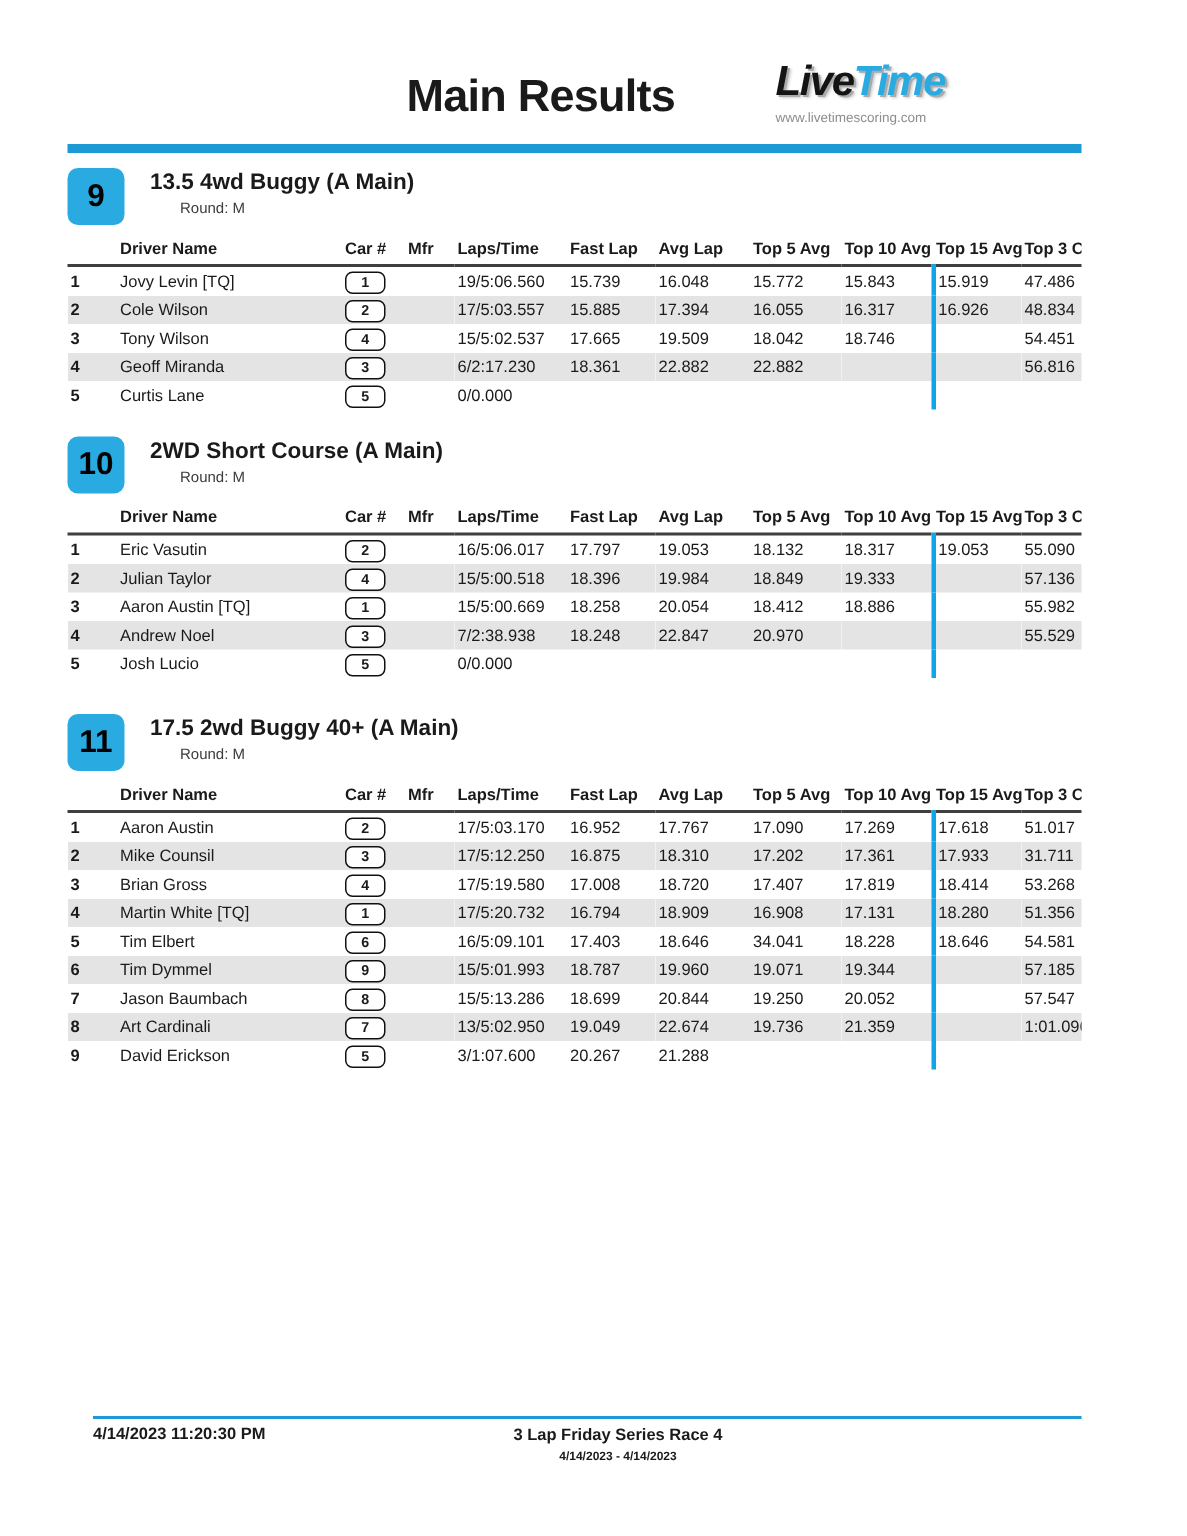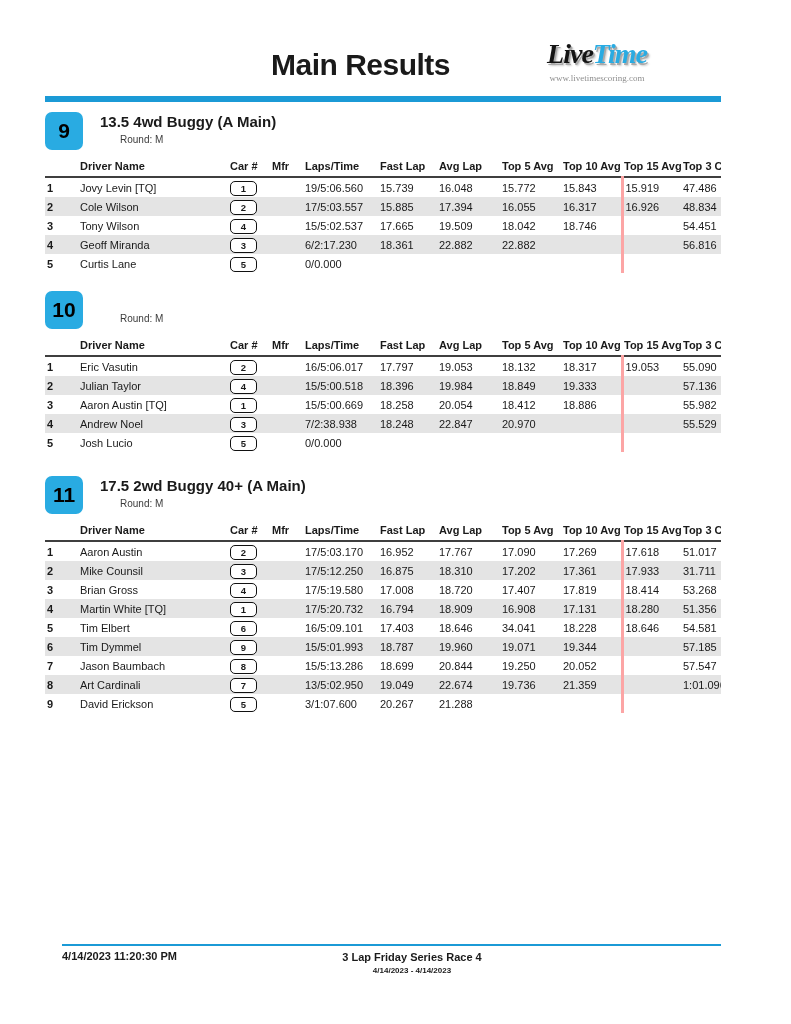--- a/index.html
+++ b/index.html
@@ -10,21 +10,21 @@
   html,body{margin:0;padding:0;background:#fff;}
   .page{
     width:721px;height:1024px;position:relative;background:#fff;overflow:hidden;
     font-family:"Liberation Sans",sans-serif;color:#1a1a1a;
   }
   
   .doc-title{
     position:absolute;top:48px;left:0;width:100%;text-align:center;
     font-size:30px;font-weight:bold;letter-spacing:-0.5px;
   }
-  .logo{position:absolute;top:40px;right:44px;width:160px;text-align:center;line-height:1;font-family:Liberation Serif, serif;}
+  .logo{position:absolute;top:40px;right:44px;width:160px;text-align:left;line-height:1;}
   .logo-text{
     font-size:28px;font-weight:bold;font-style:italic;letter-spacing:-1px;
     text-shadow:1.5px 1.5px 0 #aaa, 2.5px 2.5px 2px #ccc;
     white-space:nowrap;
   }
   .logo-live{color:#141414;}
   .logo-time{color:var(--badge-blue);}
   .logo-url{margin-top:6px;font-size:9px;color:#8e8e8e;}
   .top-bar{
     position:absolute;top:96px;left:45px;width:700px;height:6px;
@@ -46,21 +46,21 @@
     font-size:11px;
   }
   table.results th{
     text-align:left;font-weight:bold;padding:3px 2px 4px 2px;
     border-bottom:2px solid #3f3f3f;white-space:nowrap;
   }
   table.results td{
     padding:0 2px;height:19px;white-space:nowrap;overflow:hidden;
   }
   table.results tbody tr:nth-child(even){background:var(--stripe);}
-  table.results tbody td.c-top15{border-left:3px solid #fca5a5;}
+  table.results tbody td.c-top15{border-left:3px solid #0ea5e9;}
   td.c-pos{font-weight:bold;}
   .col-pos{width:33px;}  .col-driver{width:150px;} .col-car{width:42px;}
   .col-mfr{width:33px;}  .col-laps{width:75px;}   .col-fast{width:59px;}
   .col-avg{width:63px;}  .col-top5{width:61px;}   .col-top10{width:61px;}
   .col-top15{width:59px;}.col-top3{width:64px;}
   .car-badge{
     display:inline-block;min-width:21px;height:13px;line-height:13px;
     border:1.5px solid #111;border-radius:5px;background:#fff;
     font-weight:bold;font-size:9.5px;text-align:center;padding:0 2px;
     box-sizing:content-box;margin-top:1px;
@@ -195,20 +195,21 @@
             <td class="c-top15"></td>
             <td class="c-top3"></td>
           </tr>
         </tbody>
     </table>
   </div>
 
   <div class="section" id="section-1">
     <div class="section-head">
       <div class="section-badge">10</div>
+      <div class="section-title">2WD Short Course (A Main)</div>
       <div class="section-round">Round: M</div>
     </div>
     <table class="results">
       <colgroup>
         <col class="col-pos">
           <col class="col-driver">
           <col class="col-car">
           <col class="col-mfr">
         <col class="col-laps">
           <col class="col-fast">

